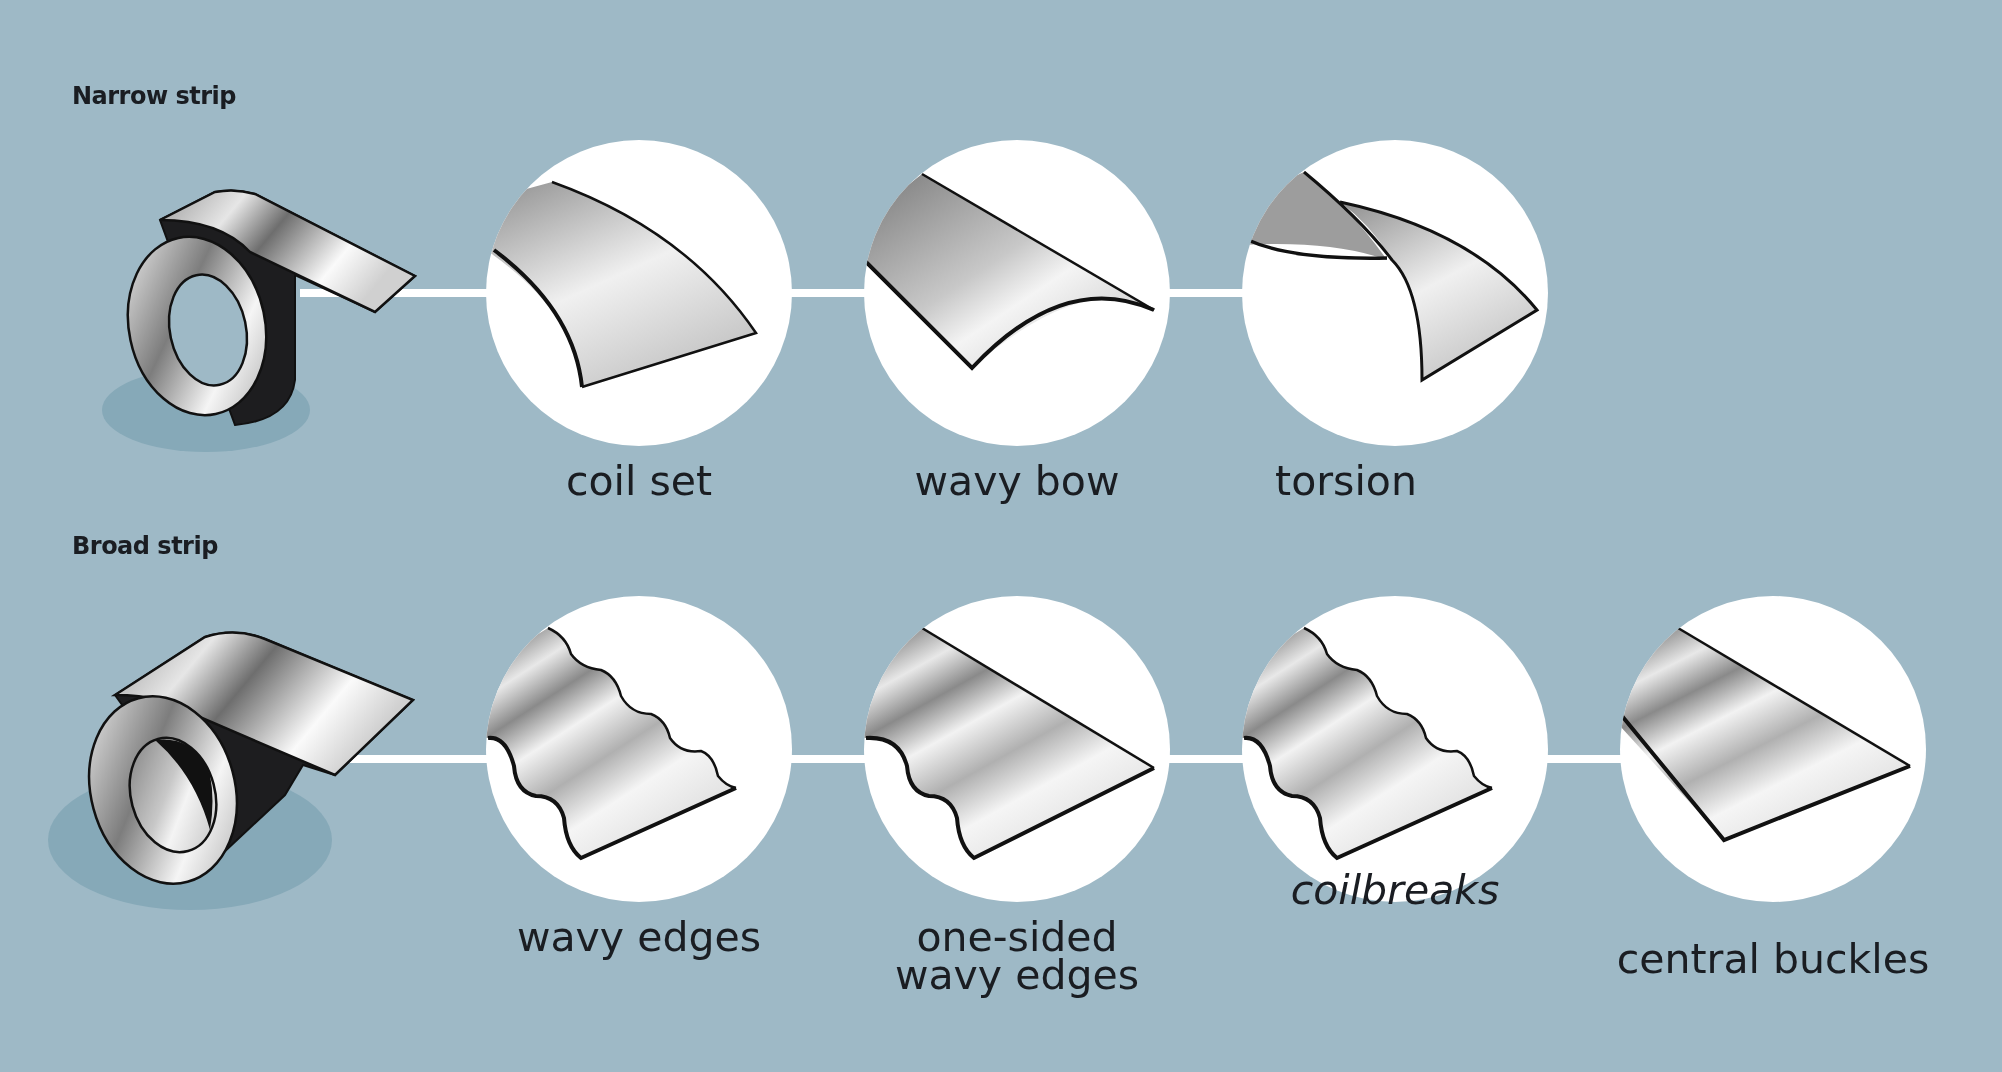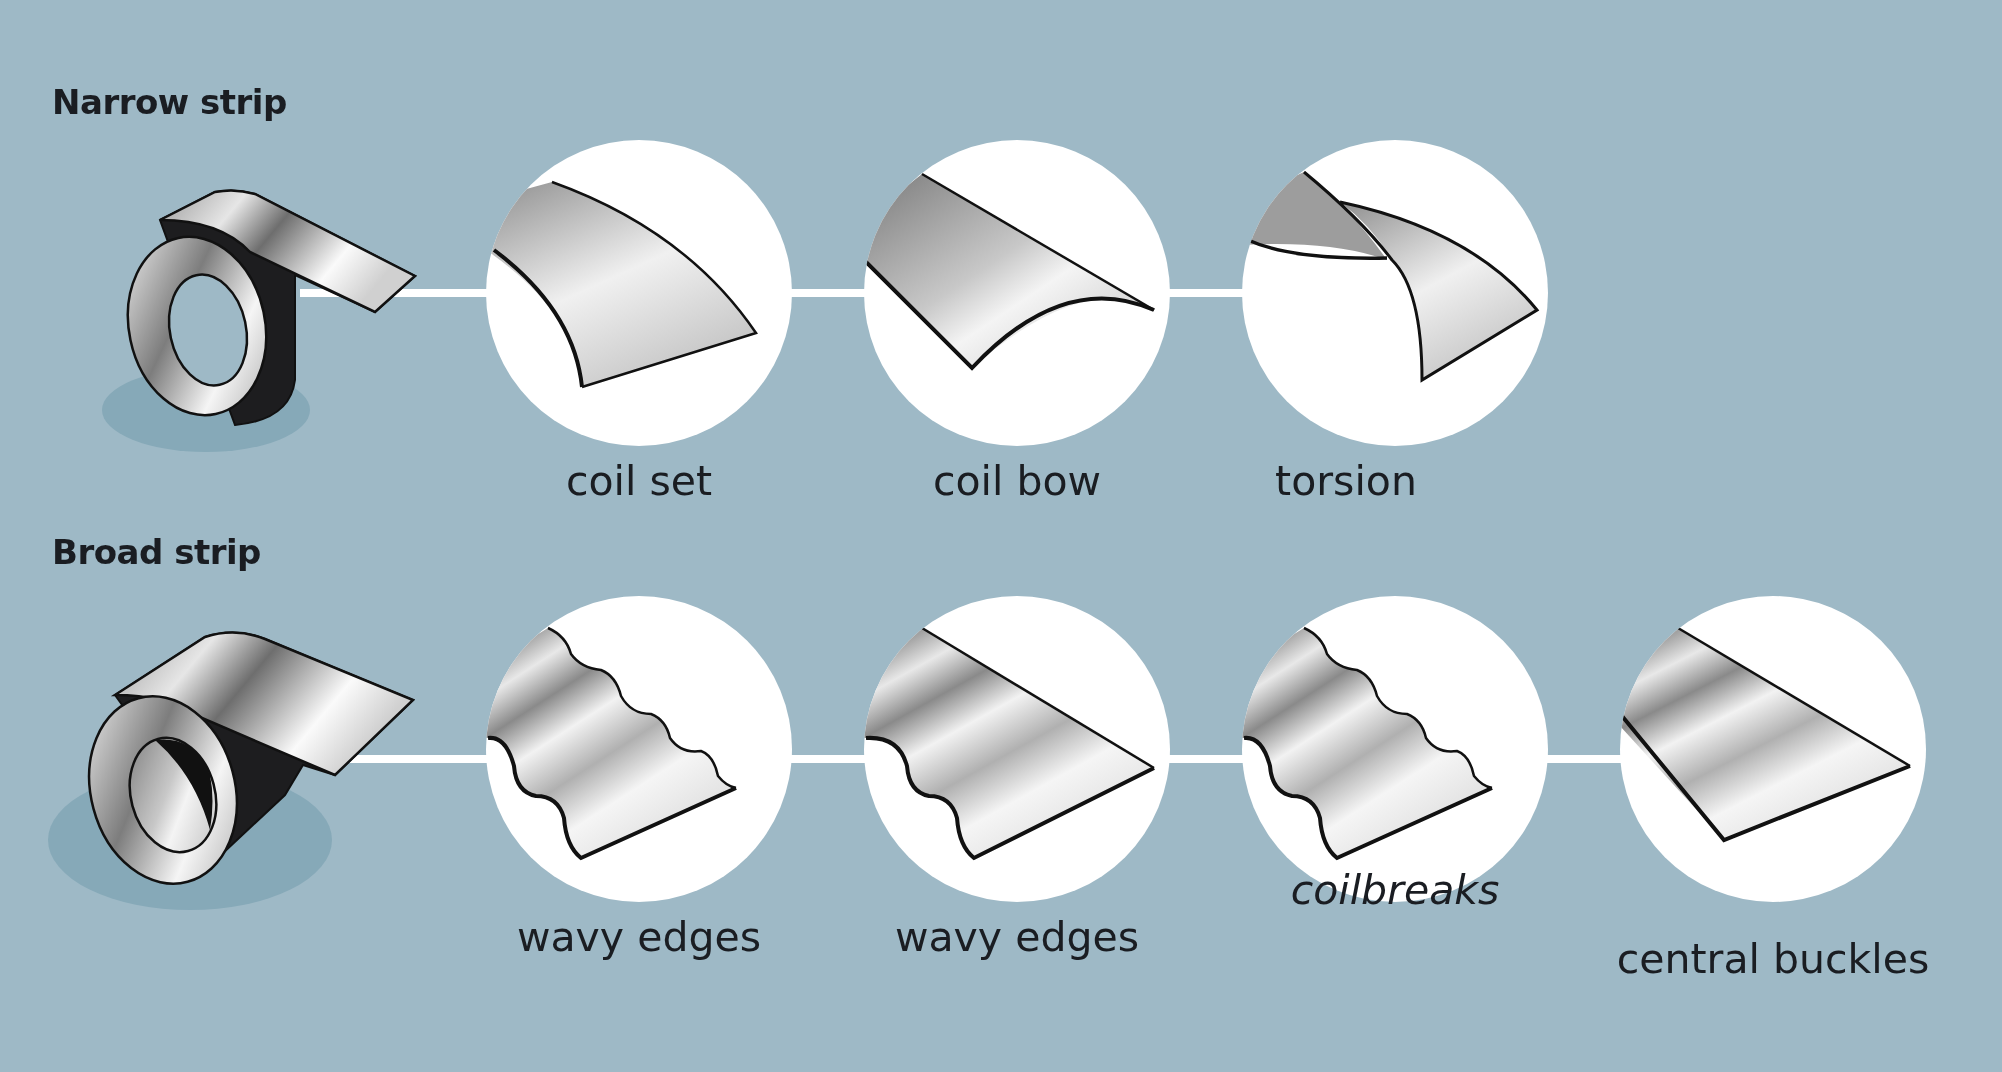--- a/index.html
+++ b/index.html
@@ -3,21 +3,21 @@
 <meta charset="utf-8">
 <style>
   html, body { margin: 0; padding: 0; }
   body {
     width: 2002px; height: 1072px; position: relative; overflow: hidden;
     background: #9eb9c6;
     font-family: "DejaVu Sans", "Liberation Sans", sans-serif;
     color: #1a1d22;
   }
   .heading {
-    position: absolute; left: 52px; font-weight: bold; font-size: 34px;
+    position: absolute; left: 72px; font-weight: bold; font-size: 24px;
     letter-spacing: -0.5px; margin: 0;
   }
   .connector {
     position: absolute; height: 8px; background: #ffffff;
   }
   .circle {
     position: absolute; width: 306px; height: 306px; border-radius: 50%;
     background: #ffffff; overflow: hidden;
   }
   .circle svg { position: absolute; left: 0; top: 0; }
@@ -90,21 +90,21 @@
 </div>
 <div class="label" style="left:459px; top:462px;">coil set</div>
 
 <div class="circle" style="left:864px; top:140px;">
   <svg width="306" height="306" viewBox="0 0 306 306">
     <path d="M 58 34 L 290 170 Q 220 130 108 228 L 0 120 L 0 80 Z" fill="url(#metal)"></path>
     <path d="M 58 34 L 290 170" fill="none" stroke="#111" stroke-width="2.5"></path>
     <path d="M 0 120 L 108 228 Q 200 130 290 170" fill="none" stroke="#111" stroke-width="4"></path>
   </svg>
 </div>
-<div class="label" style="left:837px; top:462px;">coil bow</div>
+<div class="label" style="left:837px; top:462px;">wavy bow</div>
 
 <div class="circle" style="left:1242px; top:140px;">
   <svg width="306" height="306" viewBox="0 0 306 306">
     <path d="M 62 32 Q 110 70 145 120 Q 90 100 0 105 L 0 60 Z" fill="#9d9d9d"></path>
     <path d="M 98 62 Q 230 90 295 170 L 180 240 Q 182 150 150 120 Q 130 86 98 62 Z" fill="url(#metal2)"></path>
     <path d="M 62 32 Q 120 80 150 120 Q 180 150 180 240 L 295 170 Q 230 90 98 62" fill="none" stroke="#111" stroke-width="3"></path>
     <path d="M 6 100 Q 50 120 145 118" fill="none" stroke="#111" stroke-width="3.5"></path>
   </svg>
 </div>
 <div class="label" style="left:1166px; top:462px;">torsion</div>
@@ -132,20 +132,21 @@
 <div class="label" style="left:459px; top:918px;">wavy edges</div>
 
 <div class="circle" style="left:864px; top:596px;">
   <svg width="306" height="306" viewBox="0 0 306 306">
     <path d="M 58 32 L 290 172 L 110 262 Q 95 250 93 222 Q 87 200 65 200 Q 45 196 43 170 Q 35 140 0 142 L 0 70 Z" fill="url(#wavy)"></path>
     <path d="M 58 32 L 290 172" fill="none" stroke="#111" stroke-width="2.5"></path>
     <path d="M 2 142 Q 35 140 43 170 Q 45 196 65 200 Q 87 200 93 222 Q 95 250 110 262 L 290 172" fill="none" stroke="#111" stroke-width="4"></path>
   </svg>
 </div>
 <div class="label" style="left:837px; top:918px;">
+  <div>one-sided</div>
   <div>wavy edges</div>
 </div>
 
 <div class="circle" style="left:1242px; top:596px;">
   <svg width="306" height="306" viewBox="0 0 306 306">
     <path d="M 62 32 Q 80 40 85 58 Q 95 72 115 74 Q 130 80 135 100 Q 145 118 165 118 Q 180 124 184 142 Q 195 158 215 155 Q 228 160 232 180 Q 240 190 250 192 L 95 262 Q 80 250 78 222 Q 72 200 50 200 Q 30 196 28 170 Q 20 140 0 142 L 0 70 Z" fill="url(#wavy)"></path>
     <path d="M 62 32 Q 80 40 85 58 Q 95 72 115 74 Q 130 80 135 100 Q 145 118 165 118 Q 180 124 184 142 Q 195 158 215 155 Q 228 160 232 180 Q 240 190 250 192" fill="none" stroke="#111" stroke-width="2.5"></path>
     <path d="M 2 142 Q 20 140 28 170 Q 30 196 50 200 Q 72 200 78 222 Q 80 250 95 262 L 250 192" fill="none" stroke="#111" stroke-width="4"></path>
   </svg>
 </div>

